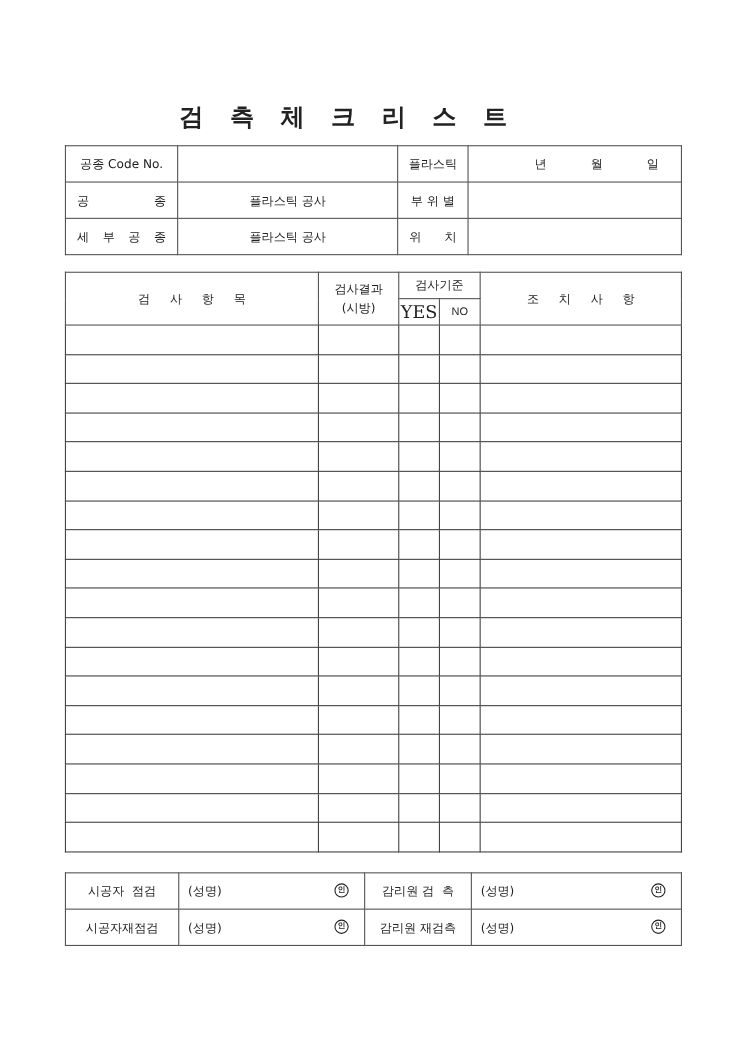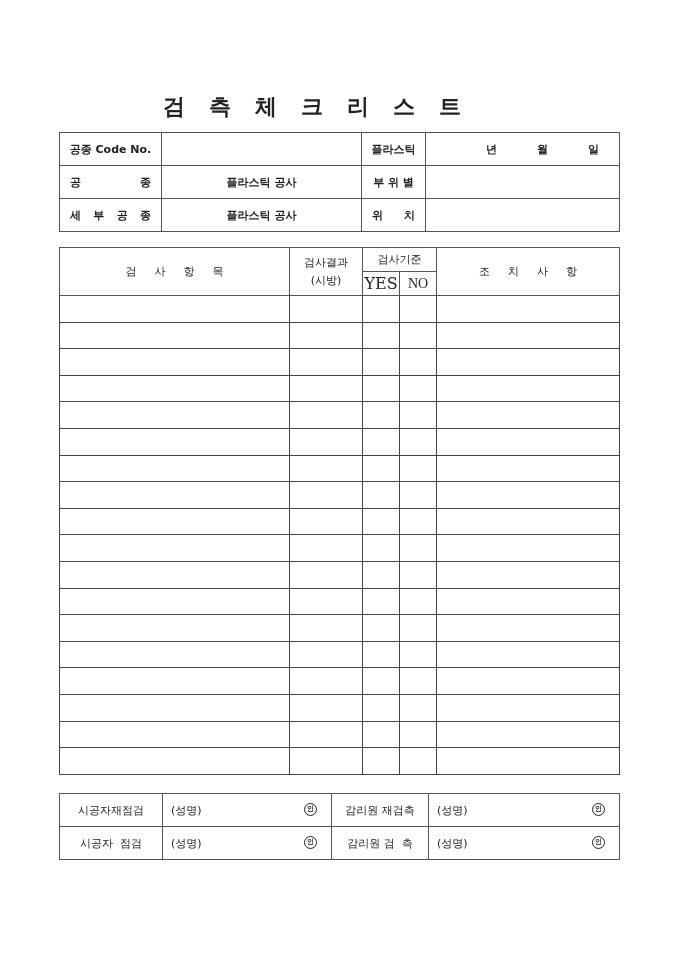--- a/index.html
+++ b/index.html
@@ -13,21 +13,21 @@
       text-align: center; font-family: "DejaVu Serif", "Liberation Serif", serif;
       font-weight: bold; font-size: 22px; letter-spacing: 0;
     }
     .title span { display: inline-block; margin: 0 12px; }
     table { border-collapse: collapse; position: absolute; table-layout: fixed; }
     td {
       border: 1px solid #555; padding: 0; font-size: 11px; text-align: center;
       vertical-align: middle; white-space: nowrap; overflow: hidden;
     }
     .outer-top { left: 59px; top: 132px; width: 560px; border: 1.5px solid #555; }
-    .outer-top td { height: 32px; font-weight: bold; }
+    .outer-top td { height: 32px; }
     .spread { display: flex; justify-content: space-between; padding: 0 10px; }
     .date-cell { display: flex; justify-content: space-around; padding-left: 40px; padding-right: 0; }
     .main { left: 59px; top: 247px; width: 560px; border: 1.5px solid #555; }
     .main td.h2 { height: 23px; }
     .main td.body { height: 25.6px; }
     .main tr.row td { border-color: #444; }
     .spaced span { margin: 0 9px; }
     .bottom { left: 59px; top: 793px; width: 560px; border: 1.5px solid #555; }
     .bottom td { height: 32px; }
     .sign { display: flex; justify-content: space-between; padding: 0 14px 0 8px; text-align: left; }
@@ -112,21 +112,21 @@
       <div>검사결과</div>
       <div>(시방)</div>
     </td>
     <td colspan="2" class="h2">검사기준</td>
     <td rowspan="2" class="spaced">
       <span>조</span><span>치</span><span>사</span><span>항</span>
     </td>
   </tr>
   <tr>
     <td class="h2" style="font-family:'DejaVu Serif',serif;font-size:16px">YES</td>
-    <td class="h2" style="font-family:Liberation Serif, serif;font-size:14px">NO</td>
+    <td class="h2" style="font-family:Liberation Sans, sans-serif;font-size:10px">NO</td>
   </tr>
   </tbody>
     <tbody id="check-body">
       <tr class="row">
         <td class="body"></td>
         <td class="body"></td>
         <td class="body"></td>
         <td class="body"></td>
         <td class="body"></td>
       </tr>
@@ -254,44 +254,44 @@
 
 <table class="bottom">
   <colgroup>
       <col style="width:103px">
       <col style="width:169px">
       <col style="width:97px">
       <col style="width:191px">
     </colgroup>
   <tbody>
       <tr>
+    <td style="white-space:pre">시공자  점검</td>
+    <td>
+      <div class="sign">
+            <span>(성명)</span>
+            <span class="seal">인</span>
+          </div>
+    </td>
+    <td style="white-space:pre">감리원 검  측</td>
+    <td>
+      <div class="sign">
+            <span>(성명)</span>
+            <span class="seal">인</span>
+          </div>
+    </td>
+  </tr>
+  <tr>
     <td style="white-space:pre">시공자재점검</td>
     <td>
       <div class="sign">
             <span>(성명)</span>
             <span class="seal">인</span>
           </div>
     </td>
     <td style="white-space:pre">감리원 재검측</td>
-    <td>
-      <div class="sign">
-            <span>(성명)</span>
-            <span class="seal">인</span>
-          </div>
-    </td>
-  </tr>
-  <tr>
-    <td style="white-space:pre">시공자  점검</td>
-    <td>
-      <div class="sign">
-            <span>(성명)</span>
-            <span class="seal">인</span>
-          </div>
-    </td>
-    <td style="white-space:pre">감리원 검  측</td>
     <td>
       <div class="sign">
             <span>(성명)</span>
             <span class="seal">인</span>
           </div>
     </td>
   </tr>
 </tbody>
   </table>
 

